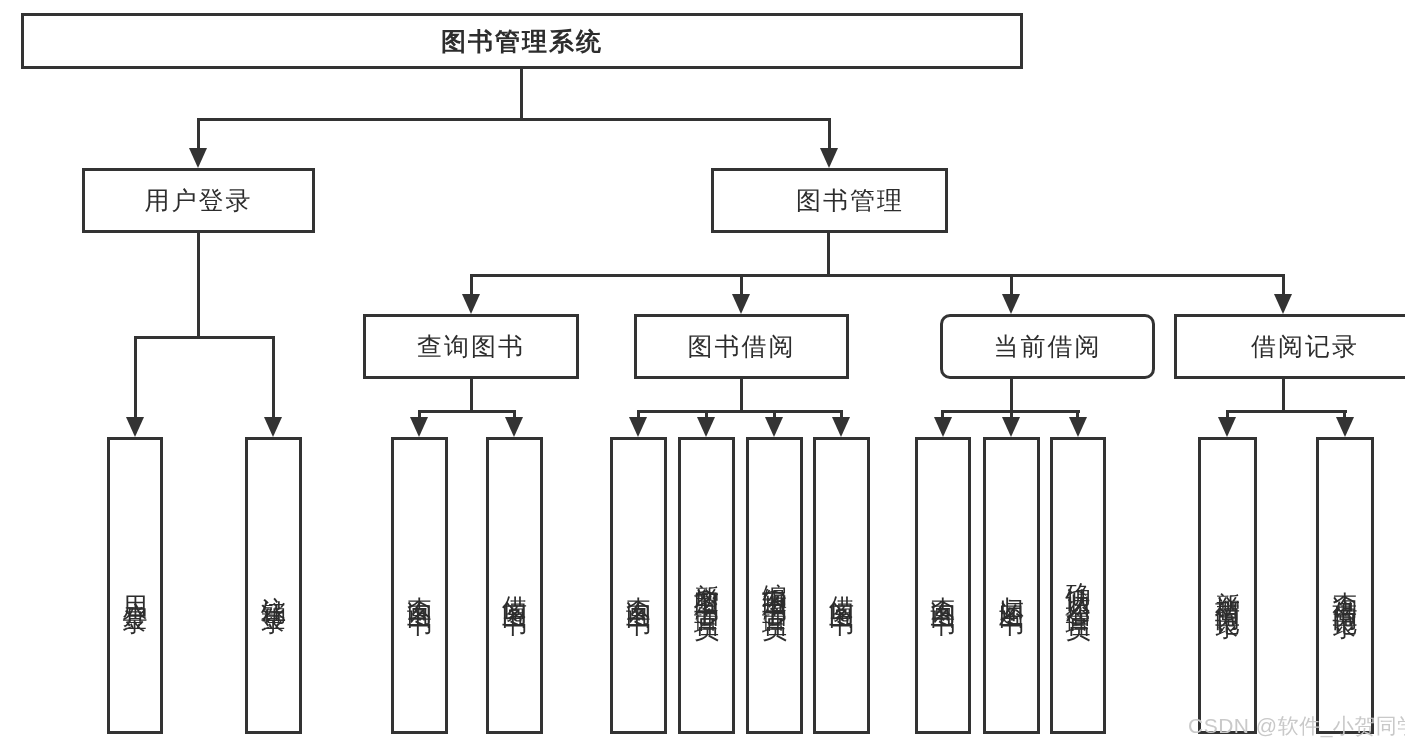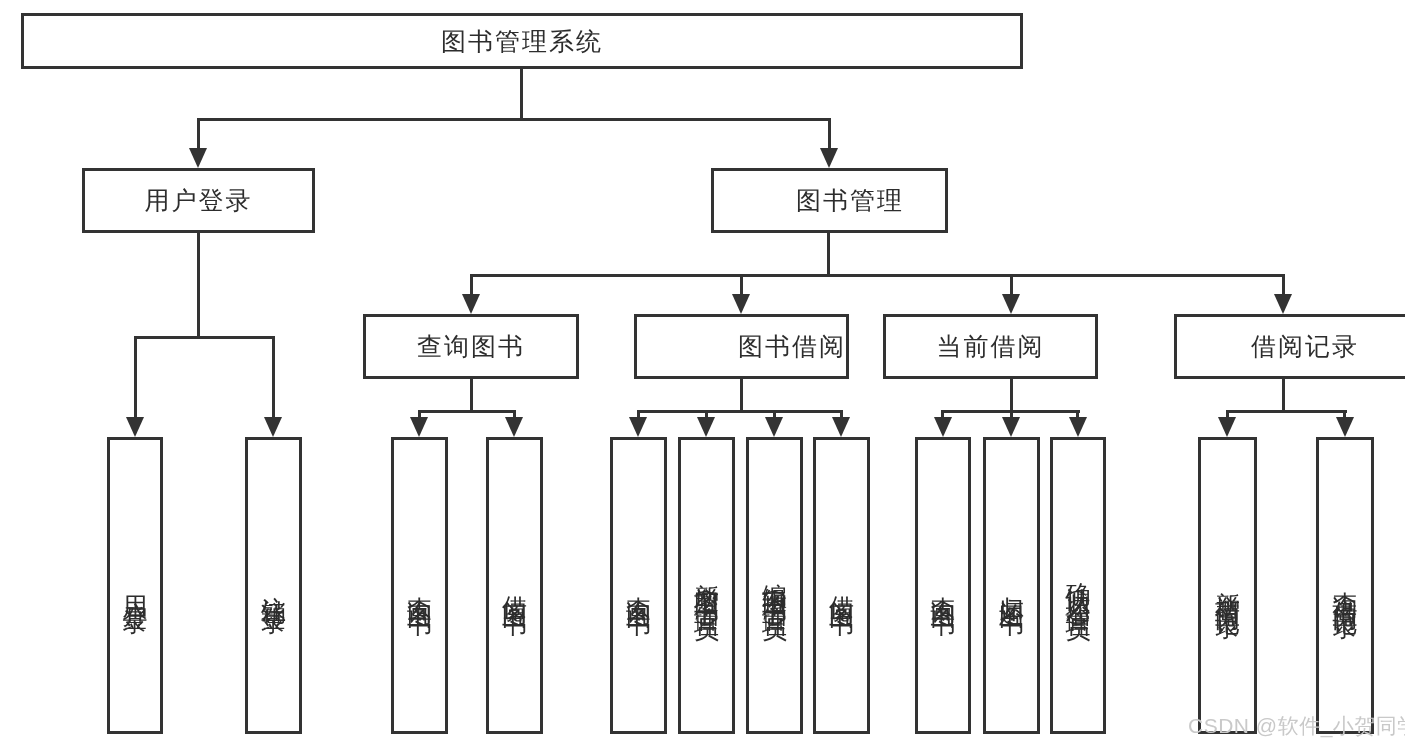--- a/index.html
+++ b/index.html
@@ -53,21 +53,21 @@
     white-space: nowrap;
     z-index: 10;
     letter-spacing: 0.5px;
   }
 </style>
 </head>
 <body>
 
 <div id="canvas">
 
-  <div class="box" style="left:21px; top:13px; width:1002px; height:56px;">
+  <div class="box" style="left:21px; top:13px; width:1002px; height:56px;font-weight:bold;">
     <span class="hlabel">图书管理系统</span>
   </div>
 
   <div class="vline" style="left:520px; top:69px; height:52px;"></div>
   <div class="hline" style="left:197px; top:118px; width:634px;"></div>
   <div class="vline" style="left:197px; top:118px; height:32px;"></div>
   <div class="vline" style="left:828px; top:118px; height:32px;"></div>
   <div class="arrow" style="left:189px; top:148px;"></div>
   <div class="arrow" style="left:820px; top:148px;"></div>
 
@@ -92,24 +92,24 @@
   <div class="vline" style="left:1010px; top:274px; height:24px;"></div>
   <div class="vline" style="left:1282px; top:274px; height:24px;"></div>
   <div class="arrow" style="left:462px; top:294px;"></div>
   <div class="arrow" style="left:732px; top:294px;"></div>
   <div class="arrow" style="left:1002px; top:294px;"></div>
   <div class="arrow" style="left:1274px; top:294px;"></div>
 
   <div class="box" style="left:363px; top:314px; width:216px; height:65px;">
     <span class="hlabel">查询图书</span>
   </div>
-  <div class="box" style="left:634px; top:314px; width:215px; height:65px;justify-content:flex-end;">
+  <div class="box" style="left:634px; top:314px; width:215px; height:65px;">
     <span class="hlabel">图书借阅</span>
   </div>
-  <div class="box" style="left:883px; top:314px; width:215px; height:65px;">
+  <div class="box" style="left:940px; top:314px; width:215px; height:65px;border-radius:10px;">
     <span class="hlabel">当前借阅</span>
   </div>
   <div class="box" style="left:1174px; top:314px; width:262px; height:65px;">
     <span class="hlabel">借阅记录</span>
   </div>
 
   <div class="vline" style="left:470px; top:379px; height:34px;"></div>
   <div class="hline" style="left:418px; top:410px; width:97px;"></div>
   <div class="vline" style="left:418px; top:410px; height:10px;"></div>
   <div class="vline" style="left:513px; top:410px; height:10px;"></div>

